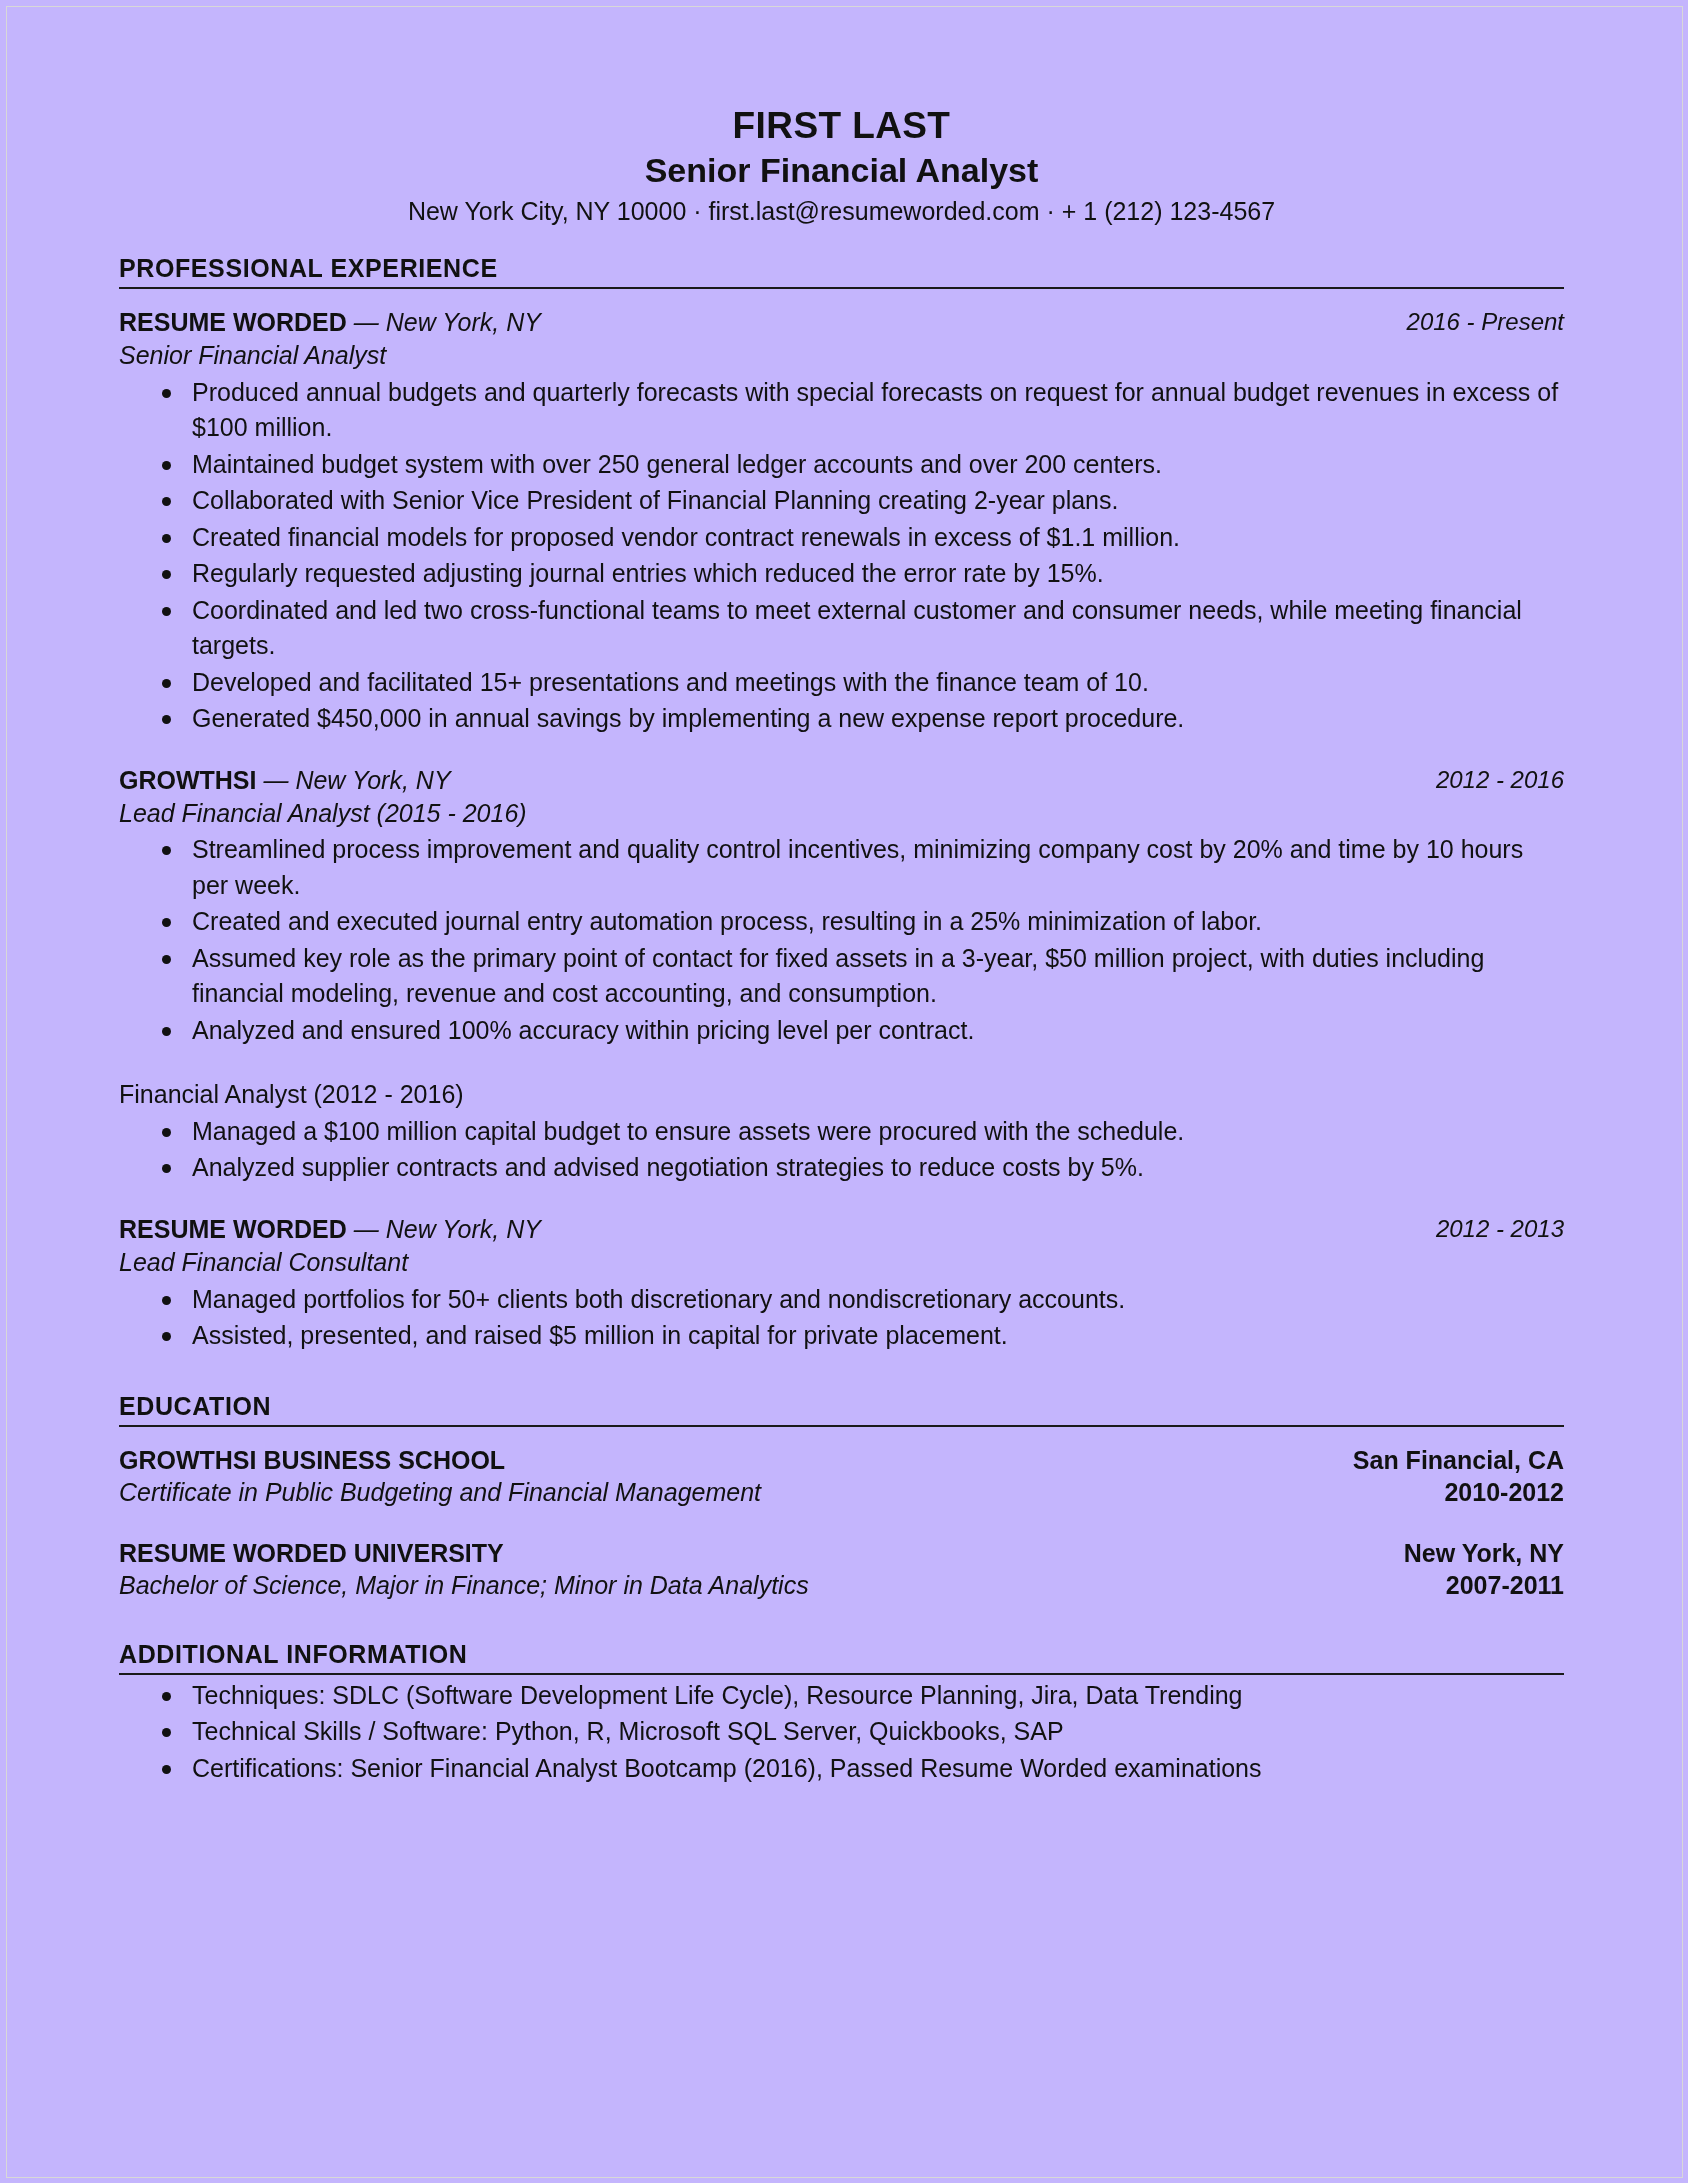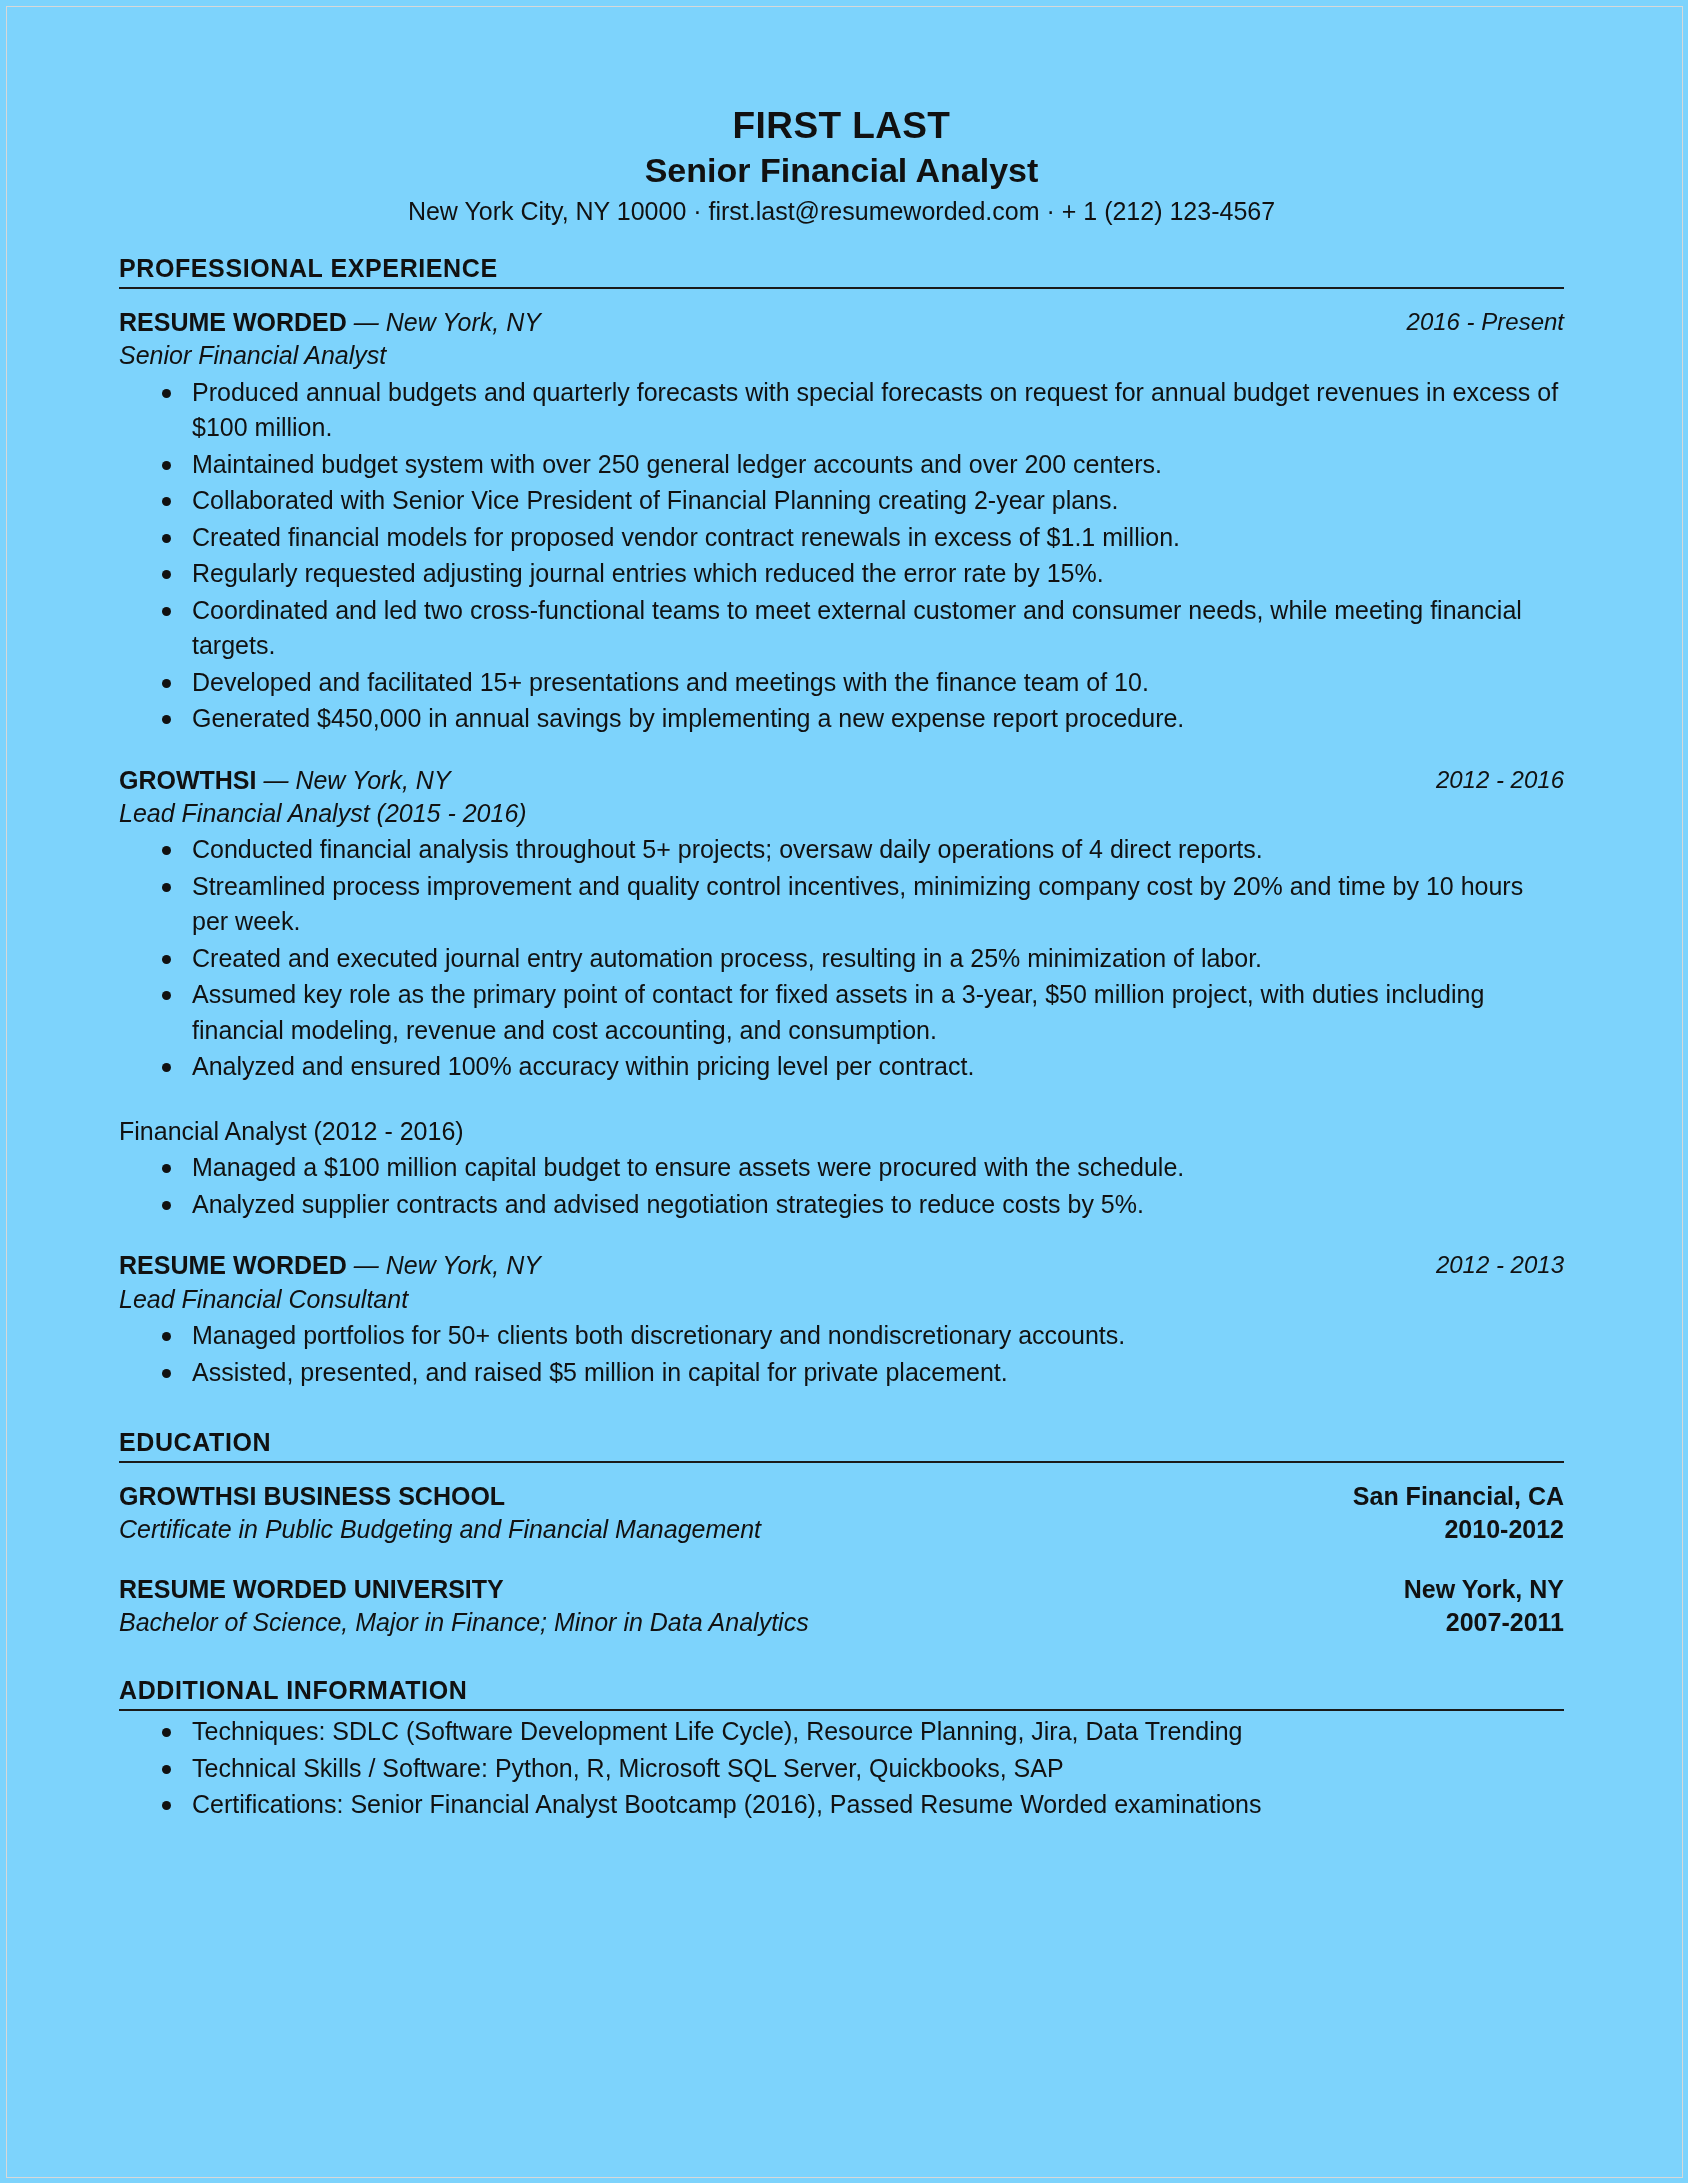--- a/index.html
+++ b/index.html
@@ -8,21 +8,21 @@
     background: #ffffff;
   }
   body {
     font-family: "Liberation Sans", sans-serif;
     color: #111111;
   }
   .page {
     position: relative;
     width: 1689px;
     height: 2184px;
-    background: #7dd3fc;
+    background: #c4b5fd;
     box-sizing: border-box;
     overflow: hidden;
   }
   .page-border {
     position: absolute;
     left: 6px;
     top: 6px;
     right: 6px;
     bottom: 6px;
     border: 1px solid #d8d8d8;
@@ -172,21 +172,20 @@
 
       <div class="job" style="margin-top:28px;">
         <div class="job-head">
           <div>
             <span class="job-company">GROWTHSI</span><span class="job-loc"> — </span><span class="job-loc">New York, NY</span>
           </div>
           <div class="job-dates">2012 - 2016</div>
         </div>
         <div class="job-role">Lead Financial Analyst (2015 - 2016)</div>
         <ul class="bullets">
-          <li>Conducted financial analysis throughout 5+ projects; oversaw daily operations of 4 direct reports.</li>
           <li>Streamlined process improvement and quality control incentives, minimizing company cost by 20% and time by 10 hours per week.</li>
           <li>Created and executed journal entry automation process, resulting in a 25% minimization of labor.</li>
           <li>Assumed key role as the primary point of contact for fixed assets in a 3-year, $50 million project, with duties including financial modeling, revenue and cost accounting, and consumption.</li>
           <li>Analyzed and ensured 100% accuracy within pricing level per contract.</li>
         </ul>
         <div class="sub-role">Financial Analyst (2012 - 2016)</div>
         <ul class="bullets">
           <li>Managed a $100 million capital budget to ensure assets were procured with the schedule.</li>
           <li>Analyzed supplier contracts and advised negotiation strategies to reduce costs by 5%.</li>
         </ul>

